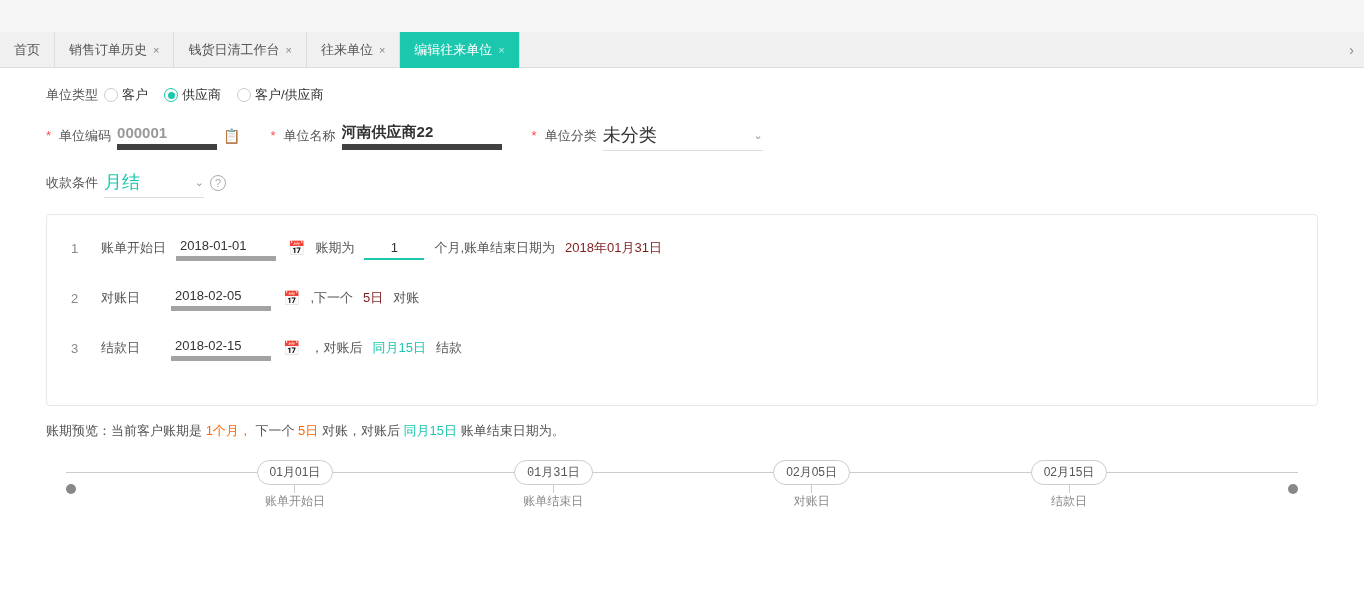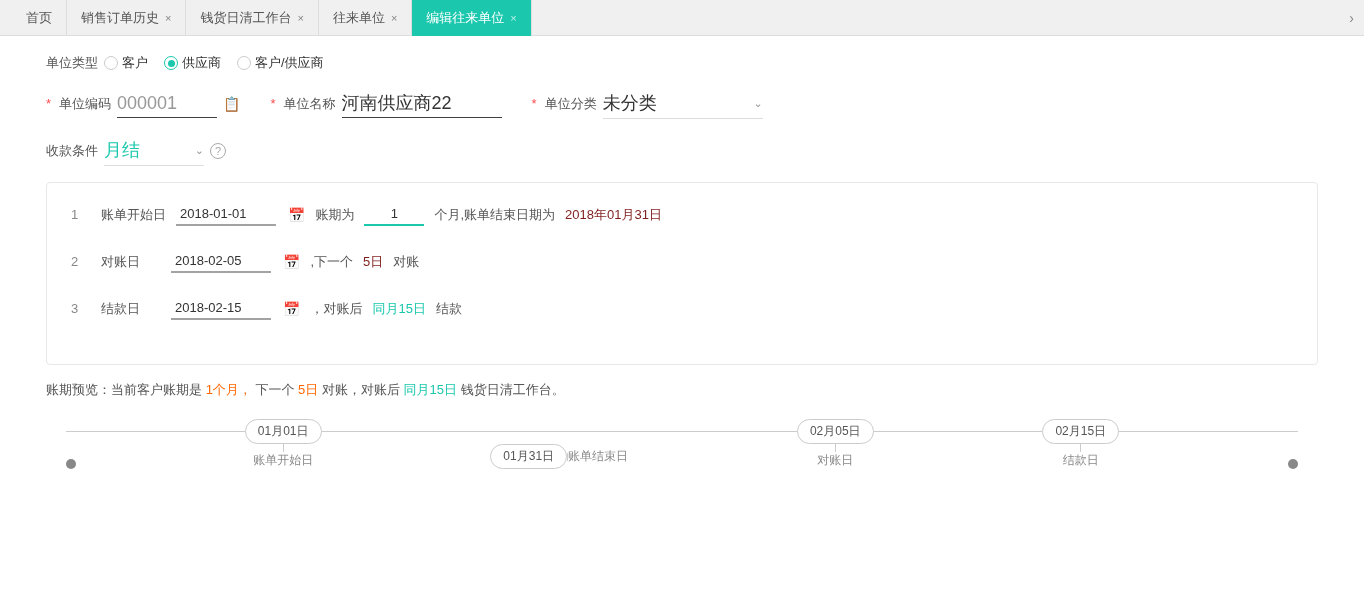--- a/index.html
+++ b/index.html
@@ -5,21 +5,22 @@
     * { box-sizing: border-box; margin: 0; padding: 0; }
     body { font-family: 'Microsoft YaHei', Arial, sans-serif; font-size: 13px; background: #f5f5f5; color: #333; }
 
     
     .tab-bar {
       display: flex;
       align-items: center;
       background: #f0f0f0;
       border-bottom: 1px solid #ddd;
       height: 36px;
-      padding-left: 12px;
+      padding-left: 0;
+      margin-top: 32px;
     }
     .tab {
       display: flex;
       align-items: center;
       padding: 0 14px;
       height: 36px;
       cursor: pointer;
       font-size: 13px;
       color: #555;
       border-right: 1px solid #ddd;
@@ -105,26 +106,27 @@
       content: '';
       width: 7px;
       height: 7px;
       border-radius: 50%;
       background: #1bc8ae;
     }
 
     
     .text-input {
       border: none;
-      border-bottom: 1px solid #404040;
+      border-bottom: 6px solid #404040;
       outline: none;
       padding: 3px 0;
-      font-size: 18px;
+      font-size: 15px;
       color: #333;
       background: transparent;
+      font-weight: bold;
     }
     .input-unit-code {
       width: 100px;
       color: #999;
     }
     .input-unit-name {
       width: 160px;
     }
 
     
@@ -195,21 +197,21 @@
       color: #888;
       font-size: 13px;
     }
     .row-label {
       color: #555;
       white-space: nowrap;
       min-width: 60px;
     }
     .date-input {
       border: none;
-      border-bottom: 2px solid #a3a3a3;
+      border-bottom: 5px solid #a3a3a3;
       outline: none;
       padding: 3px 4px;
       font-size: 13px;
       color: #333;
       width: 100px;
       background: transparent;
     }
     .calendar-icon {
       color: #1bc8ae;
       cursor: pointer;
@@ -369,41 +371,41 @@
     </div>
   </div>
 
   <div class="preview-text">
     <span>账期预览：当前客户账期是</span>
     <span class="orange">1个月，</span>
     <span>下一个</span>
     <span class="orange">5日</span>
     <span>对账，对账后</span>
     <span class="teal">同月15日</span>
-    <span>钱货日清工作台。</span>
+    <span>账单结束日期为。</span>
   </div>
 
   <div style="position:relative; padding: 0 20px;">
     <div style="display:flex; align-items:center; width:100%; position:relative;">
 
       <div style="position:absolute; top:12px; left:0; right:0; height:1px; background:#ccc; z-index:0;"></div>
 
-      <div style="display:flex; justify-content:space-between; width:100%; position:relative; z-index:1; align-items:flex-end;">
+      <div style="display:flex; justify-content:space-between; width:100%; position:relative; z-index:1; align-items:center;">
 
         <div style="display:flex; flex-direction:column; align-items:flex-start;">
           <div style="width:10px; height:10px; border-radius:50%; background:#888; margin-top:7px;"></div>
         </div>
 
         <div style="display:flex; flex-direction:column; align-items:center;">
           <div style="background:#fff; border:1px solid #ccc; border-radius:20px; padding:3px 12px; font-size:12px; color:#555; white-space:nowrap;">01月01日</div>
           <div style="width:1px; height:8px; background:#ccc;"></div>
           <div style="font-size:12px; color:#888; white-space:nowrap;">账单开始日</div>
         </div>
 
-        <div style="display:flex; flex-direction:row; align-items:center;">
+        <div style="display:flex; flex-direction:column; align-items:center;font-family:Liberation Mono, monospace;">
           <div style="background:#fff; border:1px solid #ccc; border-radius:20px; padding:3px 12px; font-size:12px; color:#555; white-space:nowrap;">01月31日</div>
           <div style="width:1px; height:8px; background:#ccc;"></div>
           <div style="font-size:12px; color:#888; white-space:nowrap;">账单结束日</div>
         </div>
 
         <div style="display:flex; flex-direction:column; align-items:center;">
           <div style="background:#fff; border:1px solid #ccc; border-radius:20px; padding:3px 12px; font-size:12px; color:#555; white-space:nowrap;">02月05日</div>
           <div style="width:1px; height:8px; background:#ccc;"></div>
           <div style="font-size:12px; color:#888; white-space:nowrap;">对账日</div>
         </div>

